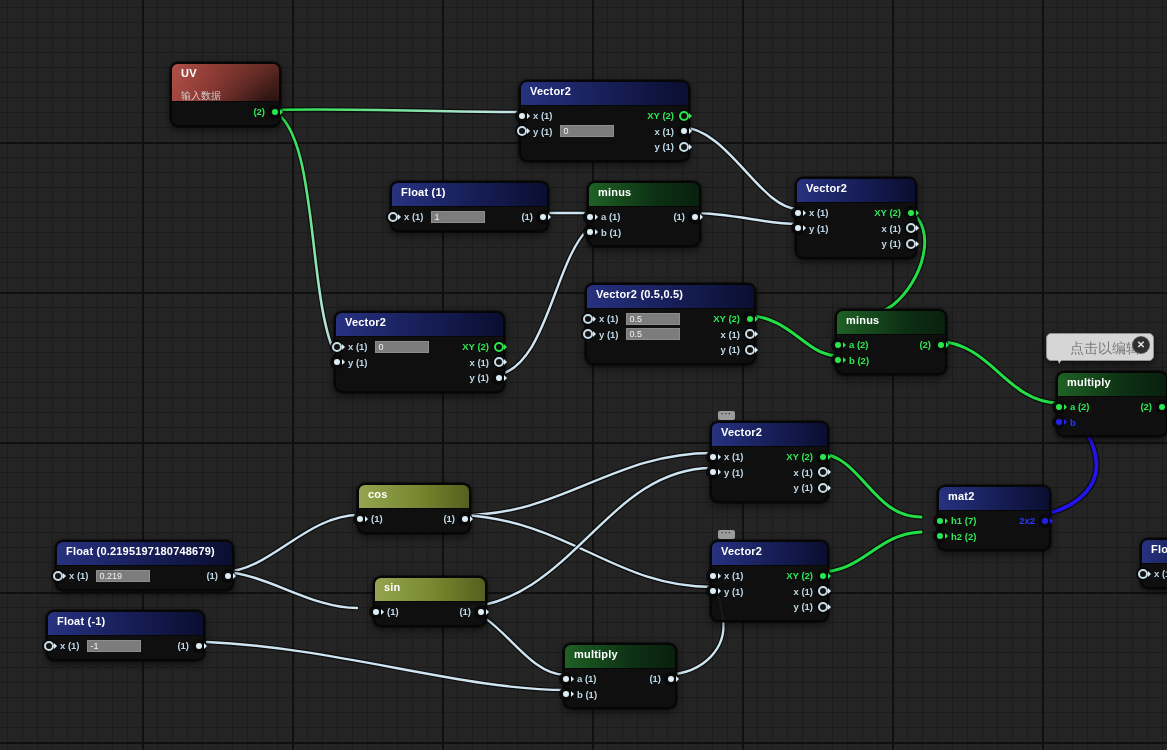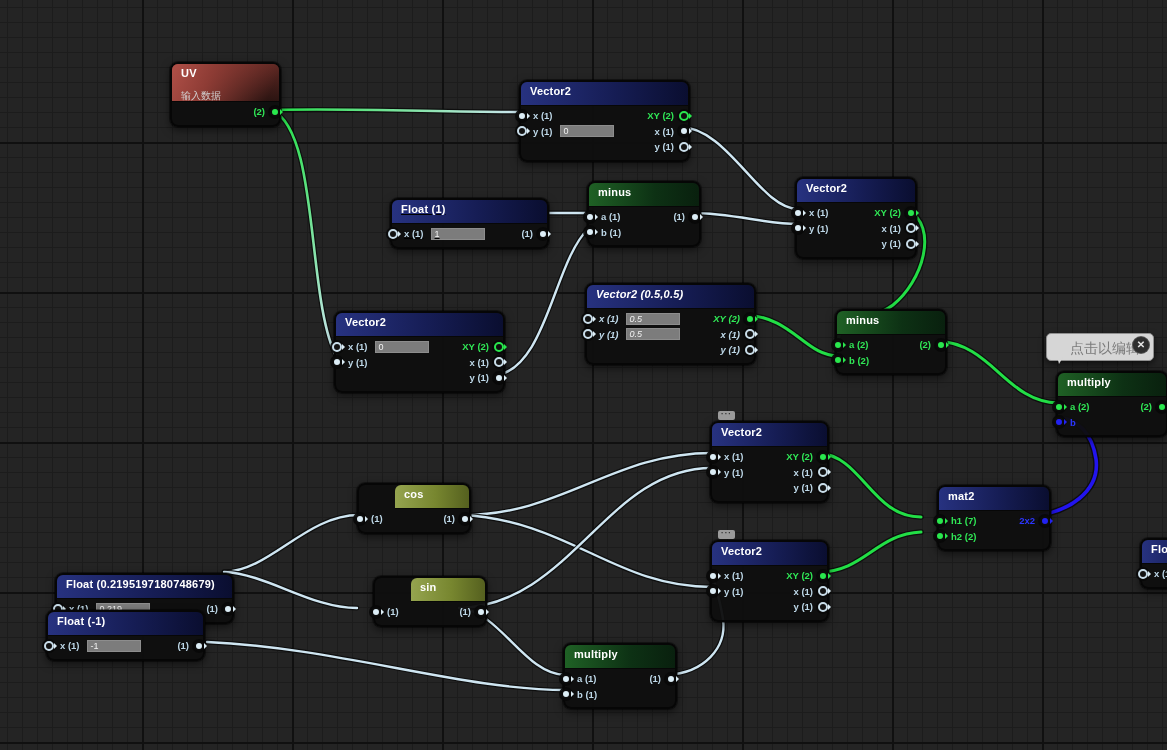--- a/index.html
+++ b/index.html
@@ -23,21 +23,21 @@
     box-shadow:0 3px 9px rgba(0,0,0,.55), 0 0 0 1px rgba(0,0,0,.4);
   }
   .nhead{
     height:20px;border-radius:6px 6px 0 0;border-bottom:1px solid #070707;
     padding:3px 9px 0 9px;box-sizing:content-box;overflow:hidden;white-space:nowrap;
   }
   .nhead .ttl{font-size:11px;font-weight:bold;color:#fff;letter-spacing:.2px;}
   .nhead .sub{font-size:10px;color:#d0cccc;margin-top:10px;}
   .head-blue  .nhead{background:linear-gradient(90deg,#273280 0%,#161d55 55%,#0a0e30 100%);}
   .head-green .nhead{background:linear-gradient(90deg,#1f6125 0%,#0d3114 60%,#09200e 100%);}
-  .head-olive .nhead{background:linear-gradient(90deg,#95a44f 0%,#77862f 55%,#55601f 100%);margin-left:36px;}
+  .head-olive .nhead{background:linear-gradient(90deg,#95a44f 0%,#77862f 55%,#55601f 100%);}
   .head-red   .nhead{height:34px;background:linear-gradient(115deg,#b05048 0%,#8e3c35 35%,#35181474 90%),linear-gradient(#7c332d,#241110);}
   .rows{padding:2px 0 5px 0;position:relative;}
   .nrow{position:relative;height:15.5px;display:flex;align-items:center;padding:0 11px;}
   .lbl,.olbl{font-size:9.5px;font-weight:bold;white-space:nowrap;}
   .lbl{margin-left:1px;}
   .olbl{margin-left:auto;margin-right:3px;}
   .cf{color:#bed8e8;}
   .cg{color:#30e856;}
   .cb{color:#2b36ff;}
   .fld{
@@ -171,21 +171,21 @@
           <div class="fld">0</div>
           <span class="olbl cf">x (1)</span>
           <span class="port out pf"></span>
         </div>
         <div class="nrow">
           <span class="olbl cf">y (1)</span>
           <span class="port out ph"></span>
         </div>
       </div>
     </div>
-    <div class="node head-blue" style="left: 390px; top: 198px; width: 155px; text-decoration: underline;">
+    <div class="node head-blue" style="left: 390px; top: 181px; width: 155px;">
       <div class="nhead">
         <div class="ttl">Float (1)</div>
       </div>
       <div class="rows">
         <div class="nrow">
           <span class="port in ph"></span>
           <span class="lbl cf">x (1)</span>
           <div class="fld">1</div>
           <span class="olbl cf">(1)</span>
           <span class="port out pf"></span>
@@ -225,21 +225,21 @@
           <span class="lbl cf">y (1)</span>
           <span class="olbl cf">x (1)</span>
           <span class="port out ph"></span>
         </div>
         <div class="nrow">
           <span class="olbl cf">y (1)</span>
           <span class="port out ph"></span>
         </div>
       </div>
     </div>
-    <div class="node head-blue" style="left: 585px; top: 283px; width: 167px; font-style: italic;">
+    <div class="node head-blue" style="left: 585px; top: 283px; width: 167px;">
       <div class="nhead">
         <div class="ttl">Vector2 (0.5,0.5)</div>
       </div>
       <div class="rows">
         <div class="nrow">
           <span class="port in ph"></span>
           <span class="lbl cf">x (1)</span>
           <div class="fld">0.5</div>
           <span class="olbl cg">XY (2)</span>
           <span class="port out gf"></span>
@@ -399,21 +399,21 @@
       </div>
       <div class="rows">
         <div class="nrow">
           <span class="port in pf"></span>
           <span class="lbl cf">(1)</span>
           <span class="olbl cf">(1)</span>
           <span class="port out pf"></span>
         </div>
       </div>
     </div>
-    <div class="node head-blue" style="left: 55px; top: 540px; width: 175px; margin-top: 33px;">
+    <div class="node head-blue" style="left: 55px; top: 540px; width: 175px;">
       <div class="nhead">
         <div class="ttl">Float (0.2195197180748679)</div>
       </div>
       <div class="rows">
         <div class="nrow">
           <span class="port in ph"></span>
           <span class="lbl cf">x (1)</span>
           <div class="fld">0.219</div>
           <span class="olbl cf">(1)</span>
           <span class="port out pf"></span>

